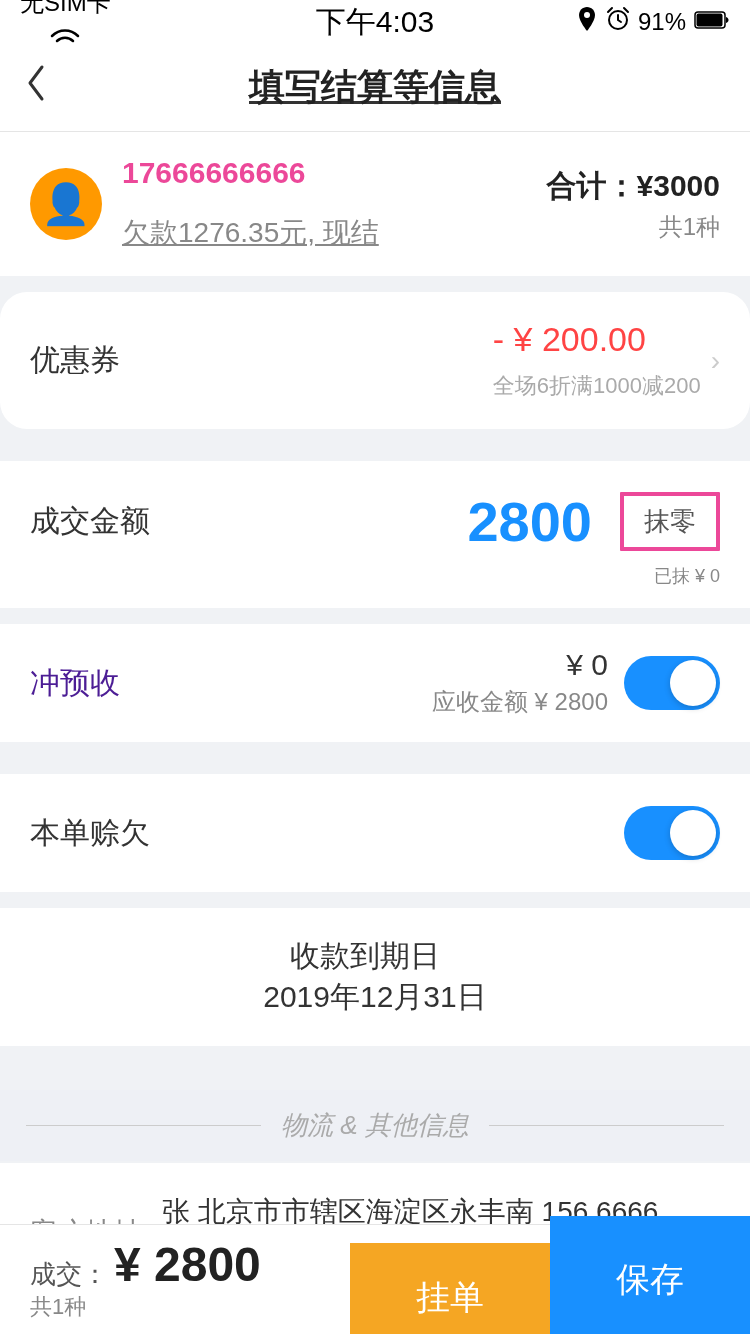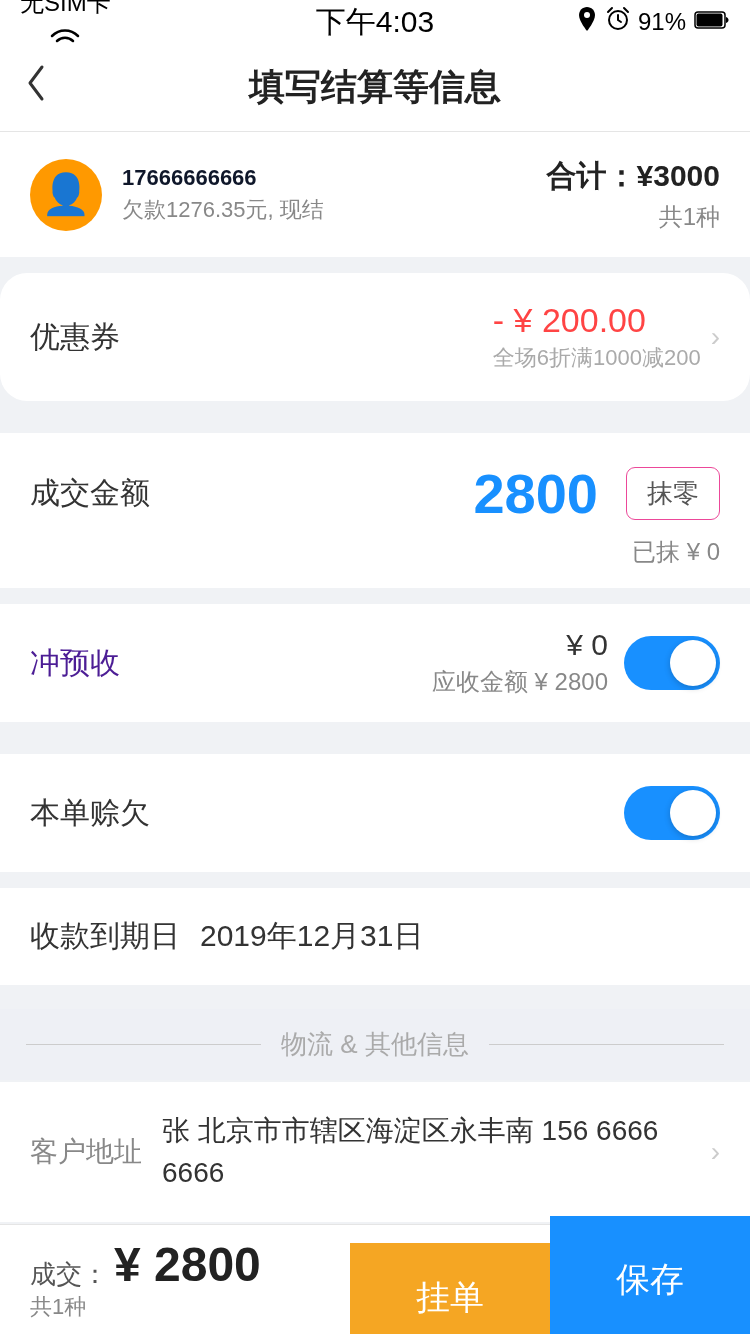--- a/index.html
+++ b/index.html
@@ -33,20 +33,21 @@
     
     .nav-bar {
       width: 100%;
       height: 88px;
       background: #fff;
       display: flex;
       align-items: center;
       justify-content: center;
       position: relative;
       border-bottom: 1px solid #e5e5e5;
+      text-decoration: underline;
     }
     .nav-back {
       position: absolute;
       left: 24px;
       font-size: 40px;
       color: #333;
       cursor: pointer;
     }
     .nav-title {
       font-size: 36px;
@@ -80,67 +81,67 @@
       height: 72px;
       border-radius: 50%;
       background: #f90;
       display: flex;
       align-items: center;
       justify-content: center;
       flex-shrink: 0;
     }
     .avatar-icon { font-size: 40px; color: #fff; }
     .customer-info {}
-    .customer-phone { font-size: 22px; font-weight: 600; color: #0f172a; }
-    .customer-debt { font-size: 22px; color: #888; margin-top: 4px; }
+    .customer-phone { font-size: 30px; font-weight: 600; color: #ec4899; }
+    .customer-debt { font-size: 28px; color: #888; margin-top: 24px; text-decoration: underline; }
     .customer-right { text-align: right; }
     .total-amount { font-size: 30px; font-weight: 600; color: #222; text-align: center; }
     .total-count { font-size: 24px; color: #888; margin-top: 4px; }
 
     
     .coupon-row {
       background: #fff;
       display: flex;
       align-items: center;
       justify-content: space-between;
       padding: 28px 30px;
       margin-bottom: 16px;
       border-radius: 27px;
     }
     .coupon-label { font-size: 30px; color: #333; }
     .coupon-right { display: flex; align-items: center; gap: 10px; }
     .coupon-discount { font-size: 34px; color: #f44; font-weight: 500; }
-    .coupon-desc { font-size: 22px; color: #aaa; margin-top: 3px; text-align: right; }
+    .coupon-desc { font-size: 22px; color: #aaa; margin-top: 12px; text-align: right; }
     .coupon-arrow { font-size: 28px; color: #ccc; }
 
     
     .section-separator { height: 16px; background: #f0f2f5; }
 
     
     .amount-section { background: #fff; margin-bottom: 16px; }
     .amount-row {
       display: flex;
       align-items: center;
       justify-content: space-between;
       padding: 28px 30px 10px 30px;
     }
     .amount-label { font-size: 30px; color: #333; }
     .amount-right { display: flex; align-items: center; gap: 28px; }
     .amount-value { font-size: 56px; font-weight: 700; color: #1890ff; }
     .round-btn {
-      border: 1px solid #ec4899;
-      border-radius: 9px;
+      border: 4px solid #ec4899;
+      border-radius: 1px;
       padding: 8px 20px;
       font-size: 26px;
       color: #555;
       background: #fff;
       cursor: pointer;
     }
     .amount-sub {
-      font-size: 24px;
+      font-size: 18px;
       color: #888;
       padding: 0 30px 20px 30px;
       text-align: right;
     }
 
     
     .charge-row {
       display: flex;
       align-items: center;
       justify-content: space-between;
@@ -184,33 +185,35 @@
       margin-bottom: 16px;
     }
     .debt-label { font-size: 30px; color: #333; }
 
     
     .duedate-row {
       display: flex;
       align-items: center;
       padding: 28px 30px;
       background: #fff;
-      margin-bottom: 8px;
+      margin-bottom: 28px;
+      flex-direction: column;
     }
     .duedate-label { font-size: 30px; color: #333; margin-right: 20px; }
     .duedate-value { font-size: 30px; color: #333; }
 
     
     .section-header {
       background: #eef0f5;
       display: flex;
       align-items: center;
       justify-content: center;
       padding: 18px 26px;
       gap: 20px;
+      font-style: italic;
     }
     .section-header-line { flex: 1; height: 1px; background: #ccc; }
     .section-header-text { font-size: 26px; color: #aaa; }
 
     
     .address-row {
       background: #fff;
       display: flex;
       align-items: center;
       padding: 28px 30px;

